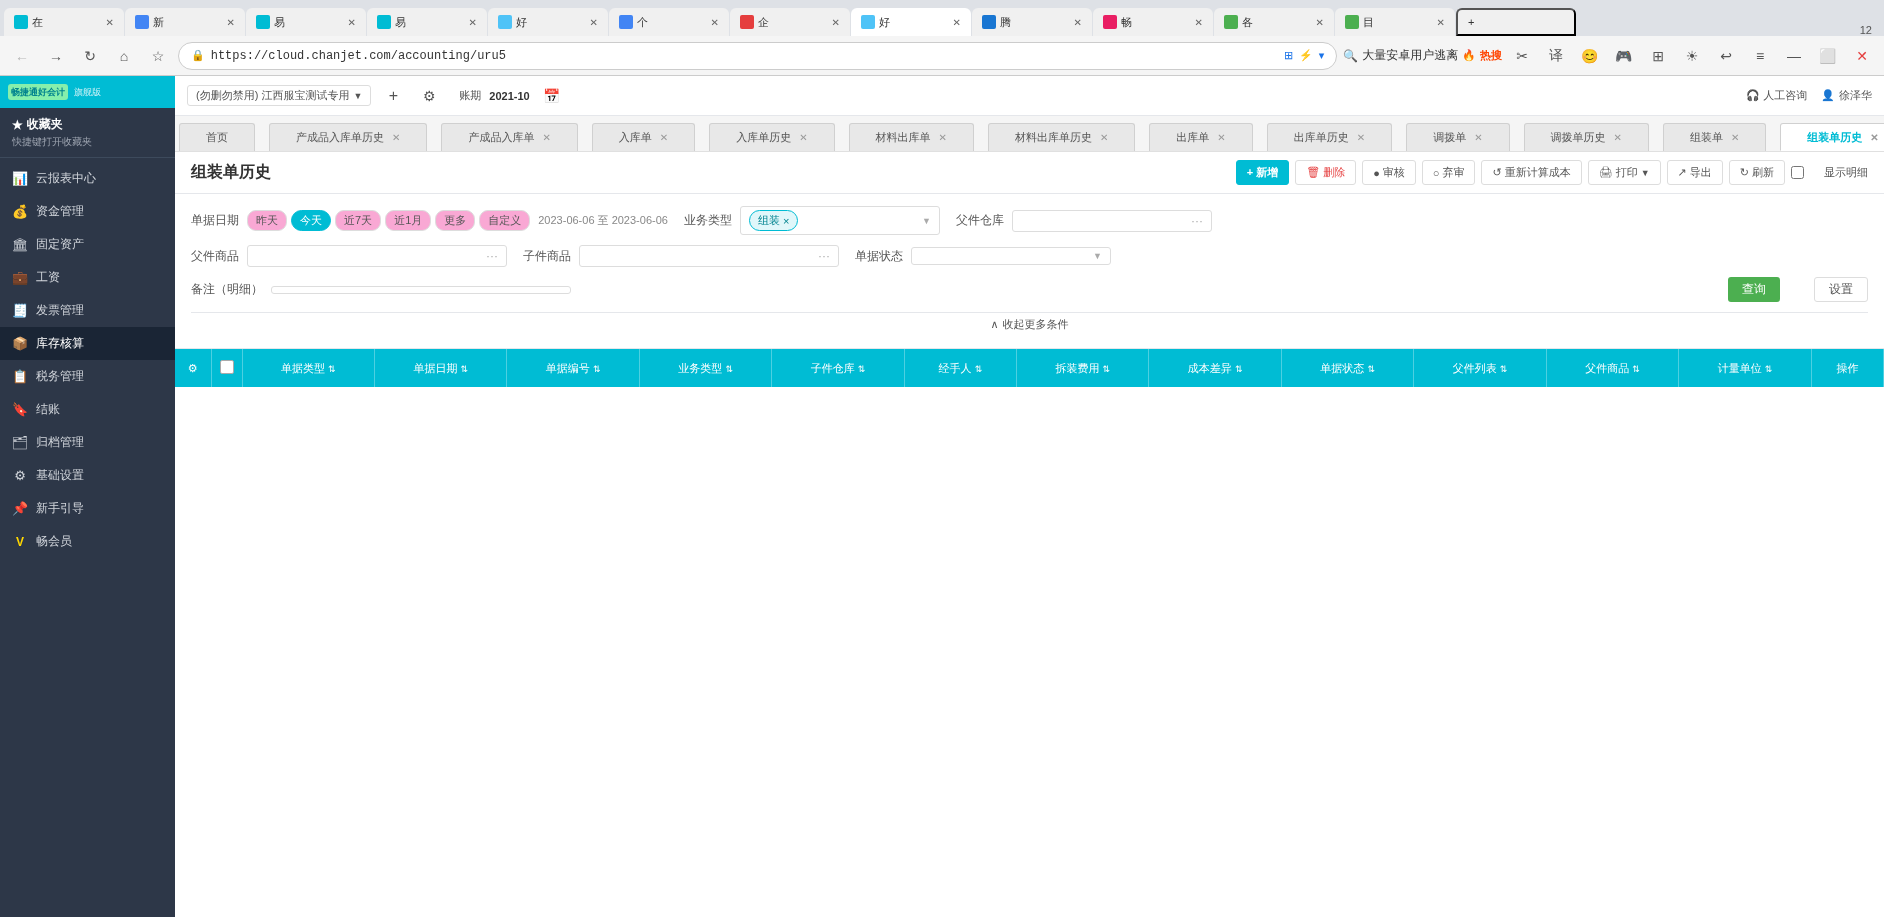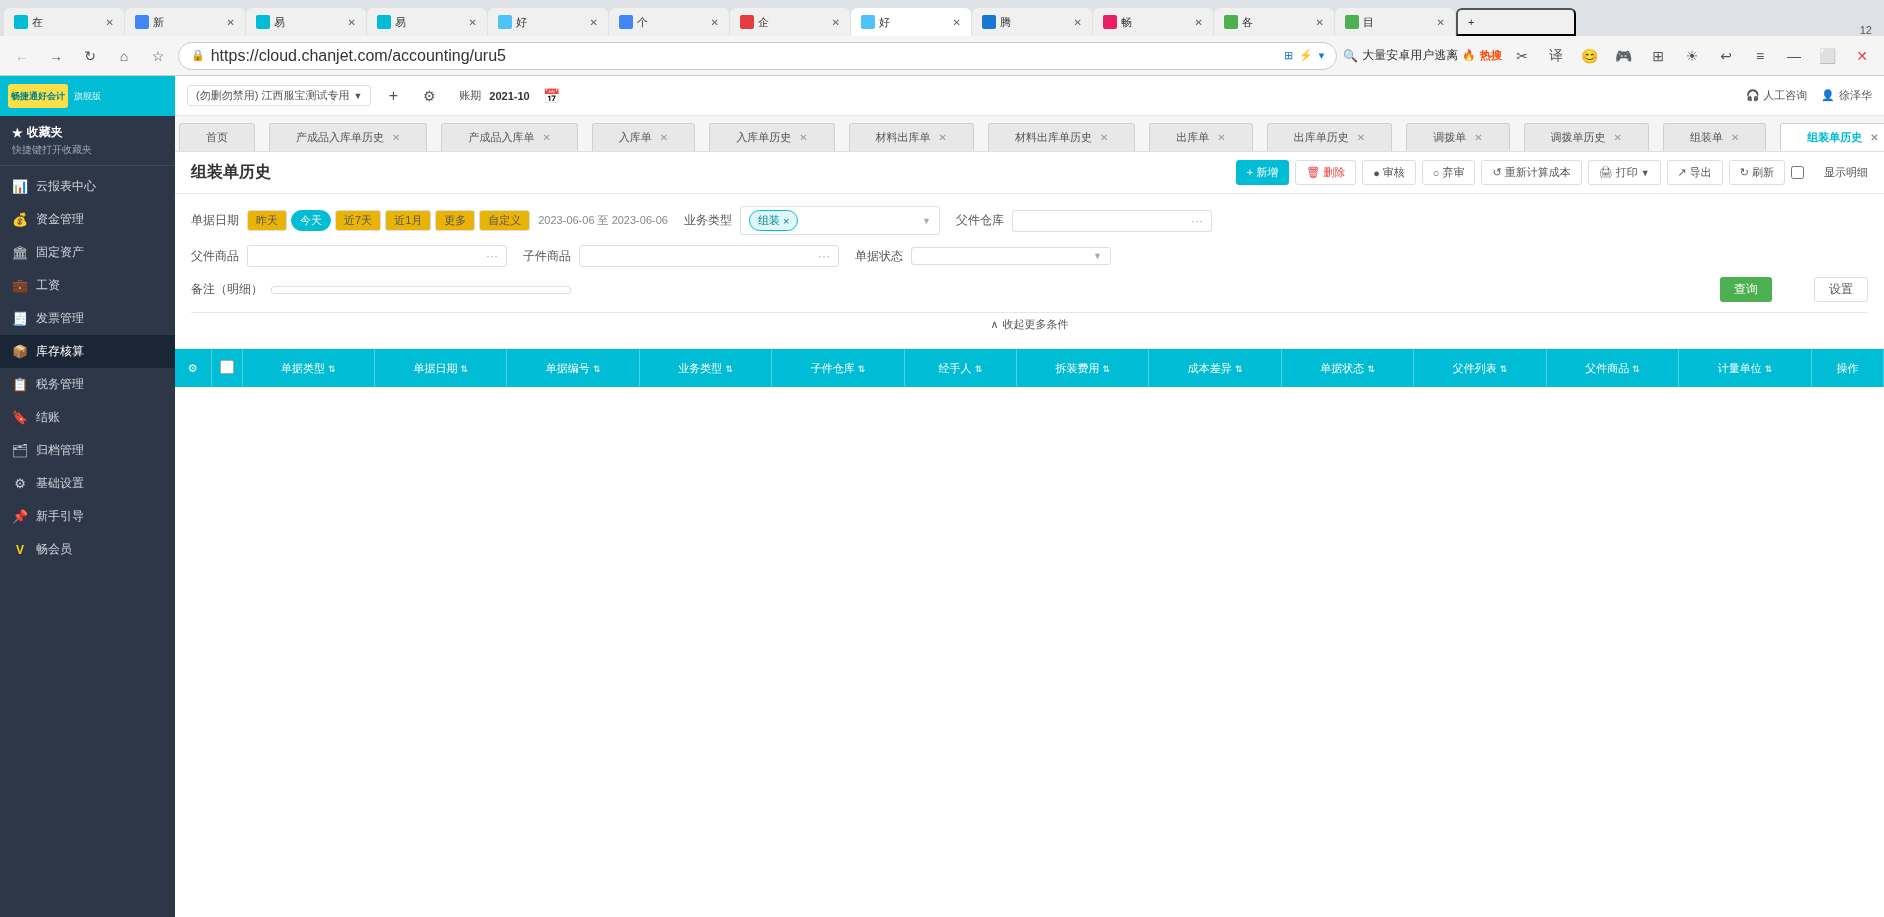--- a/index.html
+++ b/index.html
@@ -20,21 +20,21 @@
     .browser-address-bar span { color: #1a73e8; font-size: 11px; }
     .browser-search-area { display: flex; align-items: center; gap: 4px; font-size: 12px; color: #333; }
     .hot-search { color: #ff4400; font-size: 11px; font-weight: bold; }
 
     
     .app-container { display: flex; height: calc(917px - 76px); background: #fff; }
 
     
     .sidebar { width: 175px; background: #2d3748; display: flex; flex-direction: column; flex-shrink: 0; }
     .sidebar-header { background: #00bcd4; padding: 8px; display: flex; align-items: center; gap: 6px; }
-    .sidebar-logo { width: 60px; height: 24px; background: #fde047; border-radius: 3px; display: flex; align-items: center; justify-content: center; font-size: 10px; color: #00bcd4; font-weight: bold; }
+    .sidebar-logo { width: 60px; height: 16px; background: #86efac; border-radius: 3px; display: flex; align-items: center; justify-content: center; font-size: 10px; color: #00bcd4; font-weight: bold; }
     .sidebar-company { display: flex; flex-direction: column; }
     .sidebar-version { font-size: 9px; color: rgba(255,255,255,0.8); }
 
     .sidebar-favorite { padding: 8px 12px; border-bottom: 1px solid #3d4a5c; }
     .sidebar-favorite-title { color: #fff; font-size: 12px; font-weight: bold; display: flex; align-items: center; gap: 4px; }
     .sidebar-favorite-sub { color: #9ca3af; font-size: 10px; margin-top: 2px; cursor: pointer; }
 
     .sidebar-nav { flex: 1; overflow-y: auto; padding: 4px 0; }
     .sidebar-item { display: flex; align-items: center; gap: 8px; padding: 8px 12px; color: #d1d5db; cursor: pointer; transition: background 0.2s; }
     .sidebar-item.active { background: #1a2535; color: #fff; }
@@ -61,32 +61,32 @@
     .page-tab .tab-x { font-size: 10px; color: #999; cursor: pointer; margin-left: 4px; }
     .tab-bar-controls { display: flex; align-items: center; gap: 4px; padding: 0 4px; margin-left: auto; flex-shrink: 0; }
     .tab-ctrl-btn { width: 22px; height: 22px; border: 1px solid #ddd; background: #fff; border-radius: 2px; cursor: pointer; display: flex; align-items: center; justify-content: center; font-size: 10px; color: #666; }
 
     
     .page-area { flex: 1; overflow: auto; padding: 0; }
     .page-header { display: flex; align-items: center; padding: 8px 16px; border-bottom: 1px solid #e5e7eb; background: #fff; }
     .page-title-text { font-size: 16px; font-weight: bold; color: #333; flex: 1; }
     .page-actions { display: flex; align-items: center; gap: 6px; }
     .action-btn { display: flex; align-items: center; gap: 3px; padding: 4px 10px; border: 1px solid #ddd; border-radius: 3px; background: #fff; cursor: pointer; font-size: 11px; color: #555; }
-    .action-btn.primary { background: #00bcd4; color: #fff; border-color: #00bcd4; }
+    .action-btn.primary { background: #00bcd4; color: #fff; border-color: #00bcd4; font-weight: bold; }
     .action-btn.danger { color: #e53e3e; border-color: #ddd; }
     .action-btn-green { background: #4caf50; color: #fff; border: none; padding: 4px 14px; border-radius: 3px; cursor: pointer; font-size: 12px; }
-    .action-btn-gray { background: #fff; color: #555; border: 1px solid #ddd; padding: 0 14px; border-radius: 3px; cursor: pointer; font-size: 12px; margin-left: 20px; }
+    .action-btn-gray { background: #fff; color: #555; border: 1px solid #ddd; padding: 0 14px; border-radius: 3px; cursor: pointer; font-size: 12px; margin-left: 12px; }
 
     
     .filter-section { padding: 12px 16px; background: #fff; border-bottom: 1px solid #e5e7eb; }
     .filter-row { display: flex; align-items: center; gap: 16px; margin-bottom: 10px; }
     .filter-group { display: flex; align-items: center; gap: 8px; }
     .filter-label { font-size: 12px; color: #555; white-space: nowrap; }
     .filter-date-options { display: flex; align-items: center; gap: 4px; }
-    .date-btn { padding: 2px 8px; border: 1px solid #ddd; border-radius: 3px; background: #eab308; cursor: pointer; font-size: 11px; color: #555; }
+    .date-btn { padding: 2px 8px; border: 1px solid #ddd; border-radius: 9px; background: #f9a8d4; cursor: pointer; font-size: 11px; color: #555; }
     .date-btn.active { background: #00bcd4; color: #fff; border-color: #00bcd4; border-radius: 12px; }
     .date-range { font-size: 11px; color: #888; }
     .filter-tag { display: inline-flex; align-items: center; gap: 3px; padding: 2px 8px; background: #e0f7fa; border: 1px solid #00bcd4; border-radius: 12px; font-size: 11px; color: #00838f; }
     .filter-tag .tag-x { cursor: pointer; }
     .collapse-bar { text-align: center; padding: 4px; border-top: 1px solid #e5e7eb; cursor: pointer; color: #555; font-size: 11px; display: flex; align-items: center; justify-content: center; gap: 4px; }
 
     
     .table-wrapper { overflow-x: auto; }
     .data-table { width: 100%; border-collapse: collapse; }
     .data-table thead tr { background: #00bcd4; color: #fff; height: 38px; }
@@ -170,21 +170,21 @@
   </div>
 
   <div class="browser-toolbar">
     <button class="browser-nav-btn" disabled="">←</button>
     <button class="browser-nav-btn">→</button>
     <button class="browser-nav-btn">↻</button>
     <button class="browser-nav-btn">⌂</button>
     <button class="browser-nav-btn">☆</button>
     <div class="browser-address-bar">
       <span>🔒</span>
-      <span style="color:#333; font-size:16px;">https://cloud.chanjet.com/accounting/uru5</span>
+      <span style="color:#333; font-size:12px;font-family:Liberation Mono, monospace;">https://cloud.chanjet.com/accounting/uru5</span>
       <span style="margin-left:auto;">⊞</span>
       <span>⚡</span>
       <span>▾</span>
     </div>
     <div class="browser-search-area">
       <span>🔍</span>
       <span>大量安卓用户逃离</span>
       <span class="hot-search">🔥</span>
       <span class="hot-search">热搜</span>
     </div>

